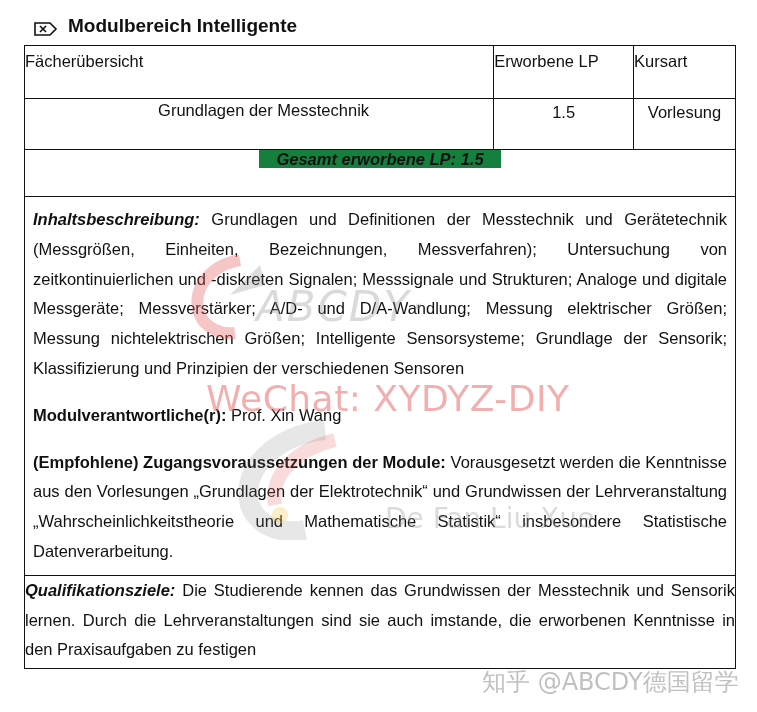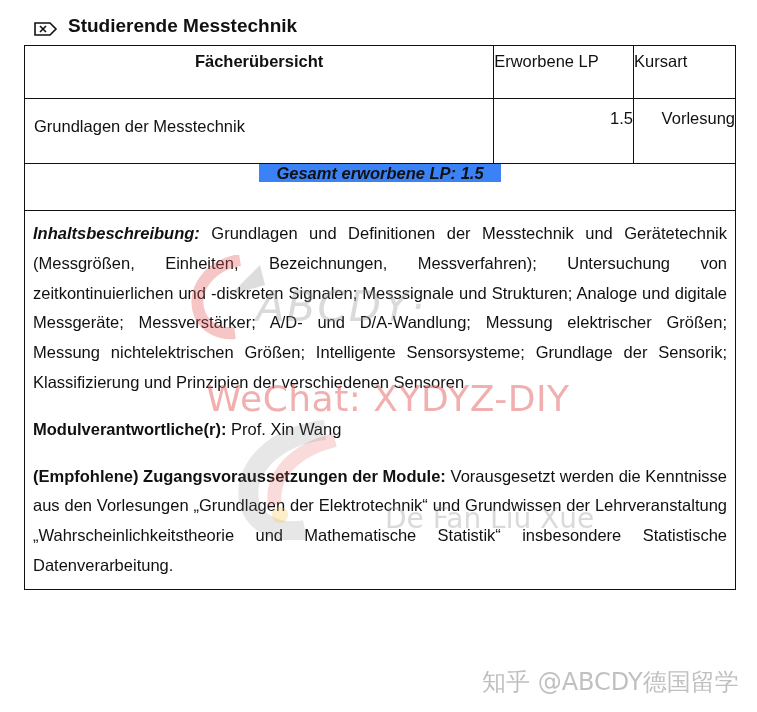--- a/index.html
+++ b/index.html
@@ -12,28 +12,28 @@
       display: flex; align-items: center;
       font-size: 19px; font-weight: bold; color: #111;
     }
     .title .icon { width: 24px; height: 14px; margin-right: 10px; display: inline-block; }
     table.mod {
       position: absolute; left: 24px; top: 45px; width: 712px;
       border-collapse: collapse; font-size: 16.5px;
     }
     table.mod td { border: 1.3px solid #111; vertical-align: top; padding: 0; }
     .hdr td { height: 46px; }
-    .hdr .c1 { text-align: center; padding-top: 6px; font-weight: bold; }
+    .hdr .c1 { text-align: left; padding-top: 6px; }
     .hdr .c2, .hdr .c3 { padding-top: 6px; }
     .row1 td { height: 46px; }
-    .row1 .c1 { padding-left: 9px; padding-top: 18px; }
-    .row1 .c2, .row1 .c3 { text-align: right; padding-top: 10px; }
+    .row1 .c1 { padding-left: 9px; padding-top: 2px; text-align: center; }
+    .row1 .c2, .row1 .c3 { text-align: center; padding-top: 4px; }
     .total td { height: 46px; text-align: center; padding-top: 5px; }
     .hl {
-      background: #3b82f6; font-weight: bold; font-style: italic; padding: 0 17px; text-align: right;
+      background: #15803d; font-weight: bold; font-style: italic; padding: 0 17px; text-align: right;
     }
     .desc td { padding: 3px 9px 8px 9px; }
     .desc p {
       margin: 8px; line-height: 29.8px; text-align: justify; text-align-last: left;
     }
     .desc p + p { margin-top: 17px; }
     .qual td { padding: 3px 9px 10px 9px; height: 92px; }
     .qual p { margin: 0; line-height: 29.8px; text-align: justify; }
     b.it { font-style: italic; }
     .wm { position: absolute; pointer-events: none; }
@@ -63,21 +63,21 @@
 </head>
 <body>
 
 <div class="title">
   <span class="icon">
     <svg width="24" height="14" viewBox="0 0 24 14">
       <path d="M1 1 H16 L22 7 L16 13 H1 Z" fill="none" stroke="#111" stroke-width="1.6"></path>
       <path d="M6 4 L12 10 M12 4 L6 10" stroke="#111" stroke-width="1.6"></path>
     </svg>
   </span>
-  <span>Studierende Messtechnik</span>
+  <span>Modulbereich Intelligente</span>
 </div>
 
 <table class="mod">
   <colgroup>
     <col style="width:470px">
     <col style="width:140px">
     <col style="width:102px">
   </colgroup>
   <tbody>
       <tr class="hdr">
@@ -95,20 +95,25 @@
       <span class="hl">Gesamt erworbene LP: 1.5</span>
     </td>
   </tr>
   <tr class="desc">
     <td colspan="3">
       <p><b class="it">Inhaltsbeschreibung:</b><span> Grundlagen und Definitionen der Messtechnik und Gerätetechnik (Messgrößen, Einheiten, Bezeichnungen, Messverfahren); Untersuchung von zeitkontinuierlichen und -diskreten Signalen; Messsignale und Strukturen; Analoge und digitale Messgeräte; Messverstärker; A/D- und D/A-Wandlung; Messung elektrischer Größen; Messung nichtelektrischen Größen; Intelligente Sensorsysteme; Grundlage der Sensorik; Klassifizierung und Prinzipien der verschiedenen Sensoren</span></p>
       <p><b>Modulverantwortliche(r):</b><span> Prof. Xin Wang</span></p>
       <p><b>(Empfohlene) Zugangsvoraussetzungen der Module:</b><span> Vorausgesetzt werden die Kenntnisse aus den Vorlesungen „Grundlagen der Elektrotechnik“ und Grundwissen der Lehrveranstaltung „Wahrscheinlichkeitstheorie und Mathematische Statistik“ insbesondere Statistische Datenverarbeitung.</span></p>
     </td>
   </tr>
+  <tr class="qual">
+    <td colspan="3">
+      <p><b class="it">Qualifikationsziele:</b><span> Die Studierende kennen das Grundwissen der Messtechnik und Sensorik lernen. Durch die Lehrveranstaltungen sind sie auch imstande, die erworbenen Kenntnisse in den Praxisaufgaben zu festigen</span></p>
+    </td>
+  </tr>
 </tbody>
   </table>
 
 <svg class="wm wm-logo" viewBox="0 0 120 90">
   <path d="M70 5 C40 10 20 35 30 60 C35 72 50 80 65 78" fill="none" stroke="rgba(230,90,90,0.35)" stroke-width="12"></path>
   <path d="M90 10 L60 40 L95 30 Z" fill="rgba(120,120,120,0.25)"></path>
 </svg>
 <svg class="wm wm-logo2" viewBox="0 0 150 120">
   <path d="M110 10 C60 15 25 50 35 85 C42 105 65 115 90 110" fill="none" stroke="rgba(120,120,120,0.18)" stroke-width="20"></path>
   <path d="M120 20 C80 30 55 55 60 85" fill="none" stroke="rgba(230,90,90,0.22)" stroke-width="14"></path>

